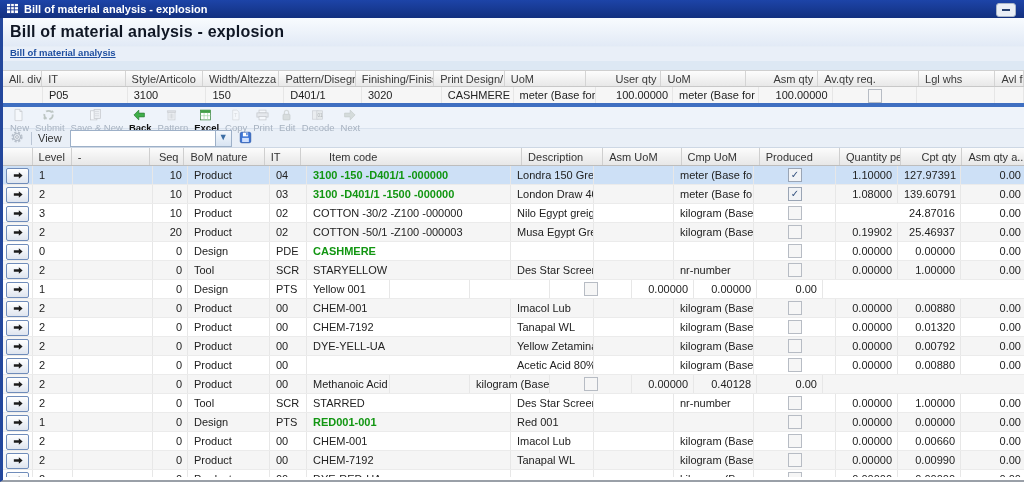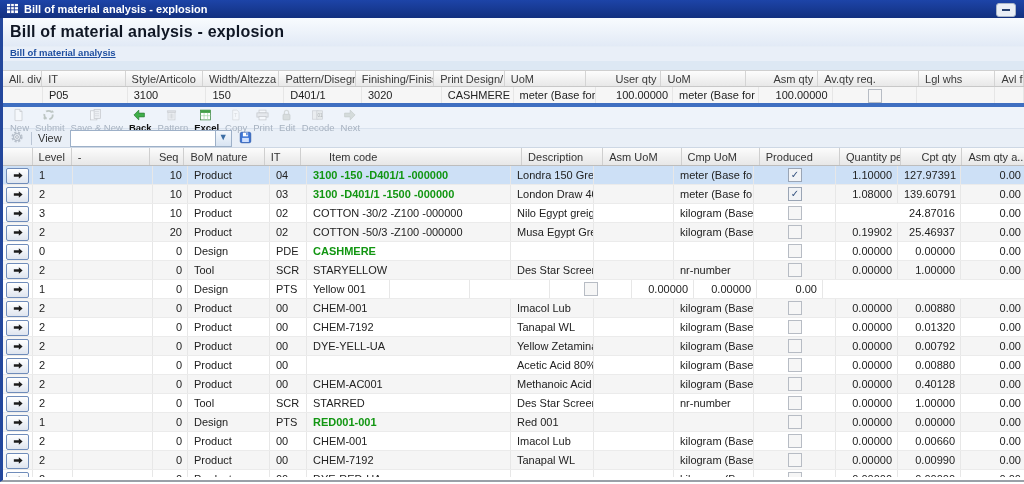--- a/index.html
+++ b/index.html
@@ -317,21 +317,21 @@
               <span><svg viewBox="0 0 12 10">
                   <path d="M1 3.5h6V1l4.5 4L7 9V6.5H1z" fill="#1c1c1c"></path>
                 </svg></span>
             </div>
           </div>
           <div class="gc " style="width: 40px;">2</div>
           <div class="gc " style="width: 80px;"></div>
           <div class="gc num" style="width: 35px;">20</div>
           <div class="gc " style="width: 82px;">Product</div>
           <div class="gc " style="width: 37px;">02</div>
-          <div class="gc code" style="width: 204px;">COTTON -50/3 -Z100 -000000</div>
+          <div class="gc code" style="width: 204px;">COTTON -50/1 -Z100 -000003</div>
           <div class="gc " style="width: 83px;">Musa Egypt Grei...</div>
           <div class="gc " style="width: 80px;"></div>
           <div class="gc " style="width: 80px;">kilogram (Base for W</div>
           <div class="gc prodcell" style="width: 82px;">
             <span class="cb"></span>
           </div>
           <div class="gc num" style="width: 62px;">0.19902</div>
           <div class="gc num" style="width: 63px;">25.46937</div>
           <div class="gc num" style="width: 66px;">0.00</div>
         </div>
@@ -508,21 +508,20 @@
               <span><svg viewBox="0 0 12 10">
                   <path d="M1 3.5h6V1l4.5 4L7 9V6.5H1z" fill="#1c1c1c"></path>
                 </svg></span>
             </div>
           </div>
           <div class="gc " style="width: 40px;">2</div>
           <div class="gc " style="width: 80px;"></div>
           <div class="gc num" style="width: 35px;">0</div>
           <div class="gc " style="width: 82px;">Product</div>
           <div class="gc " style="width: 37px;">00</div>
-          <div class="gc code" style="width: 204px;">CHEM-AC001</div>
           <div class="gc " style="width: 83px;">Methanoic Acid ...</div>
           <div class="gc " style="width: 80px;"></div>
           <div class="gc " style="width: 80px;">kilogram (Base for W</div>
           <div class="gc prodcell" style="width: 82px;">
             <span class="cb"></span>
           </div>
           <div class="gc num" style="width: 62px;">0.00000</div>
           <div class="gc num" style="width: 63px;">0.40128</div>
           <div class="gc num" style="width: 66px;">0.00</div>
         </div>

